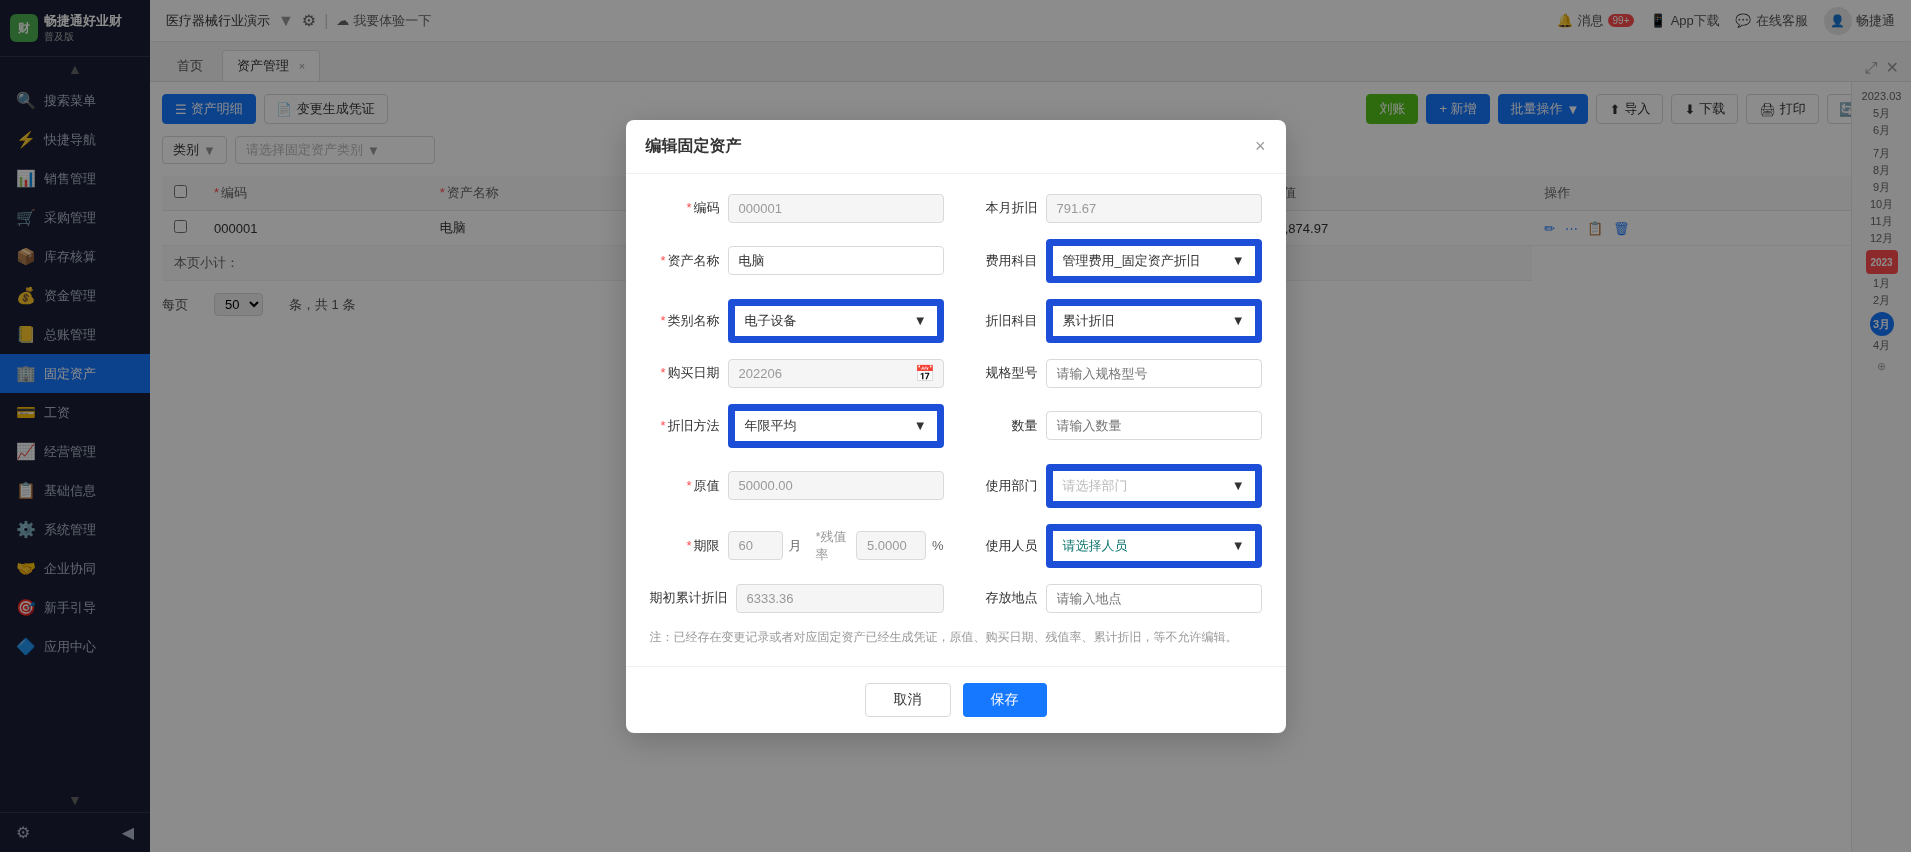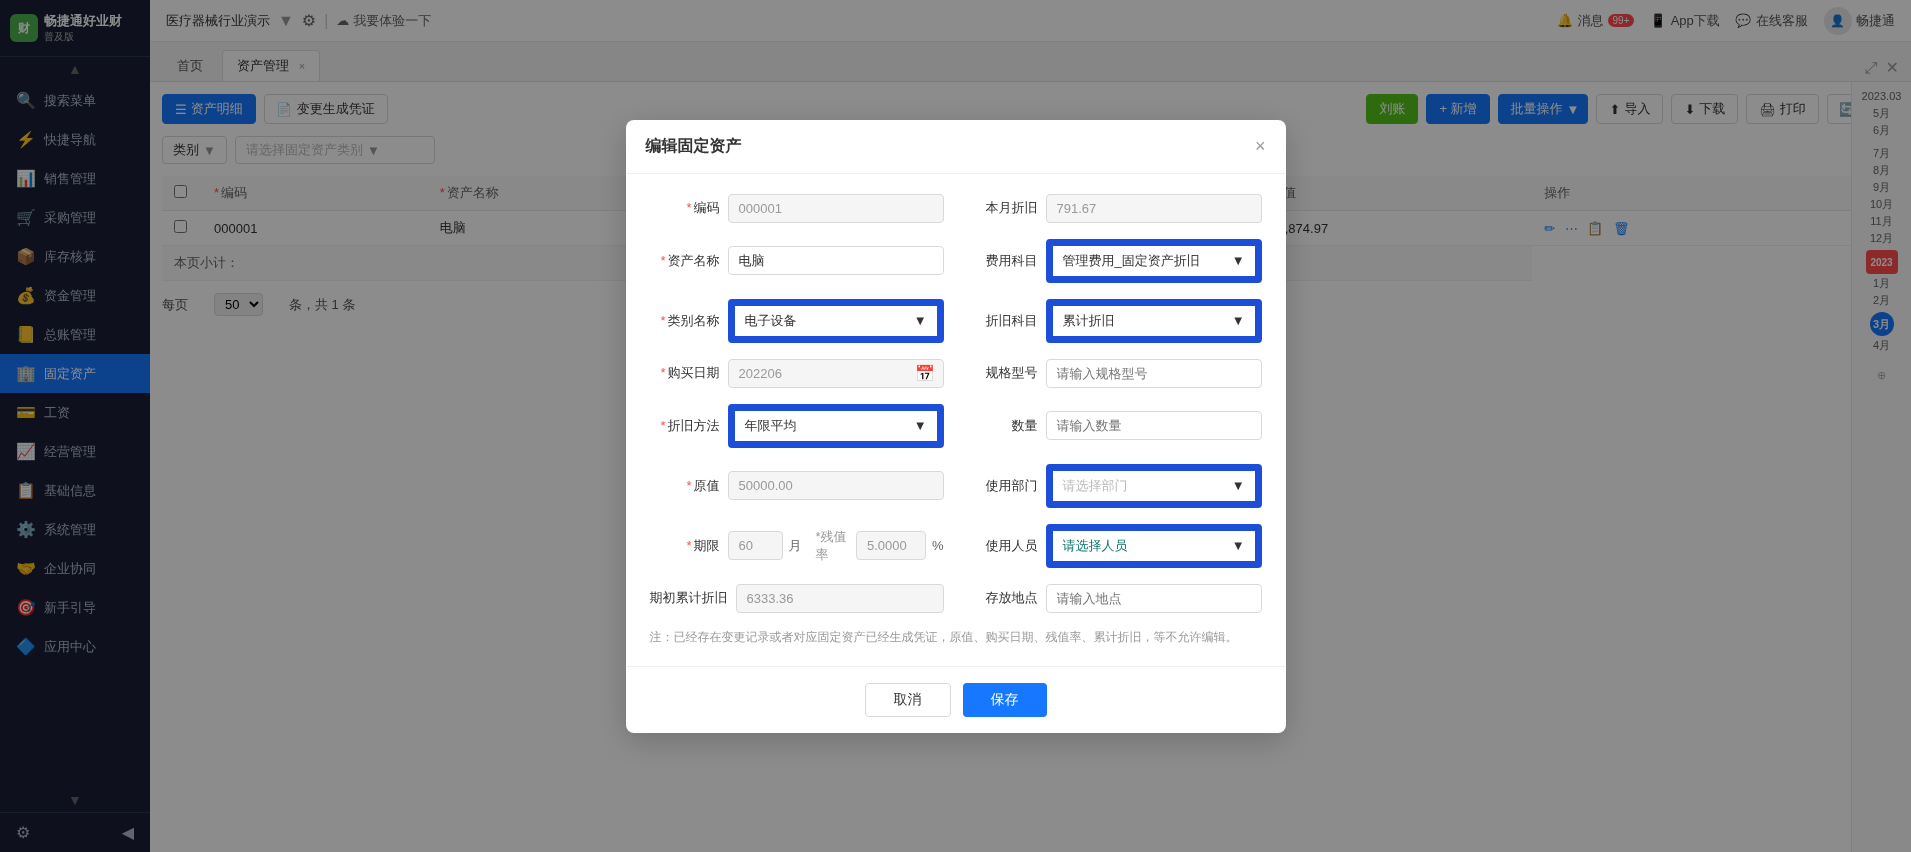--- a/index.html
+++ b/index.html
@@ -430,21 +430,21 @@
       <div style="font-size:11px;color:#666;margin-bottom:2px;">7月</div>
       <div style="font-size:11px;color:#666;margin-bottom:2px;">8月</div>
       <div style="font-size:11px;color:#666;margin-bottom:2px;">9月</div>
       <div style="font-size:11px;color:#666;margin-bottom:2px;">10月</div>
       <div style="font-size:11px;color:#666;margin-bottom:2px;">11月</div>
       <div style="font-size:11px;color:#666;margin-bottom:2px;">12月</div>
       <div class="cal-badge red" style="font-size:10px;width:32px;border-radius:4px;">2023</div>
       <div style="font-size:11px;color:#666;margin-bottom:2px;">1月</div>
       <div style="font-size:11px;color:#666;margin-bottom:2px;">2月</div>
       <div class="cal-badge blue">3月</div>
-      <div style="font-size:11px;color:#666;margin-bottom:12px;">4月</div>
+      <div style="font-size:11px;color:#666;margin-bottom:3px;">4月</div>
       <div style="font-size:11px;color:#aaa;margin-top:4px;cursor:pointer;">⊕</div>
     </div>
   </div>
 </div>
 
 <div class="modal-overlay">
   <div class="modal">
     <div class="modal-header">
       <span class="modal-title">编辑固定资产</span>
       <span class="modal-close">×</span>

